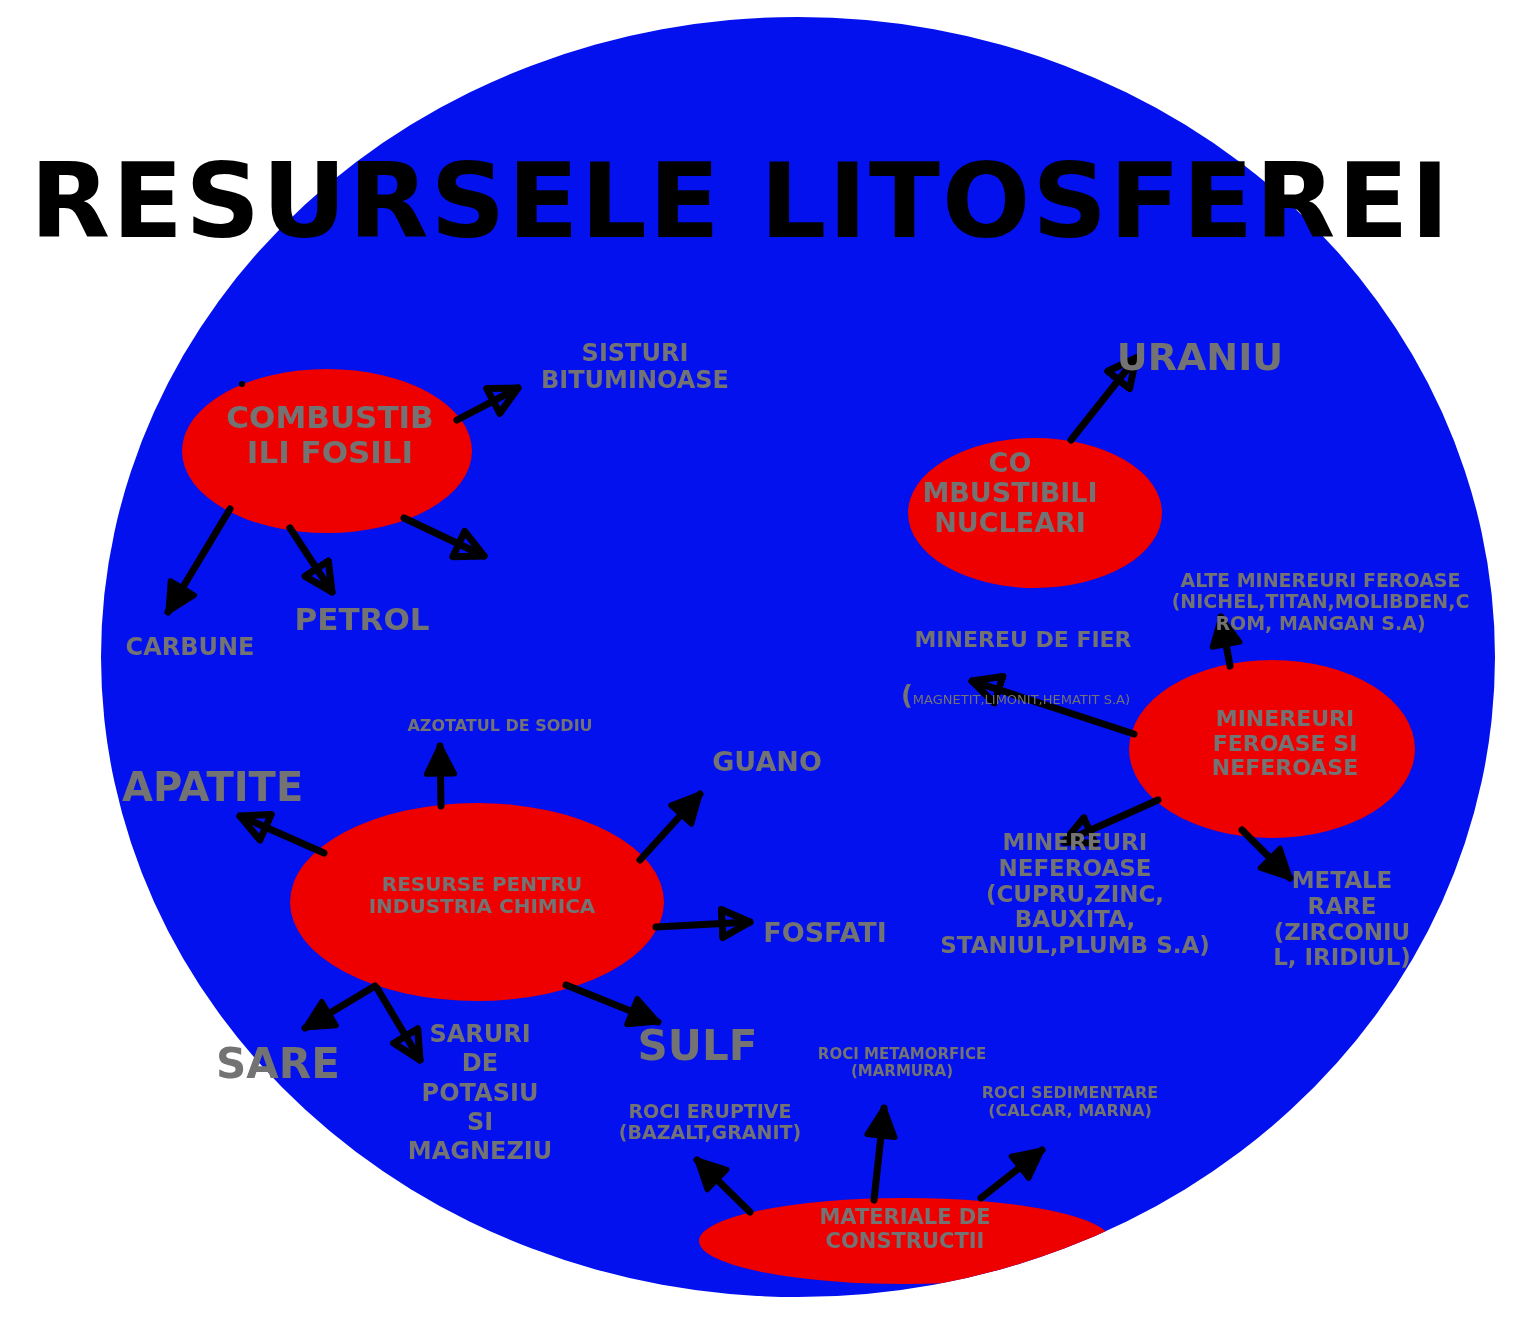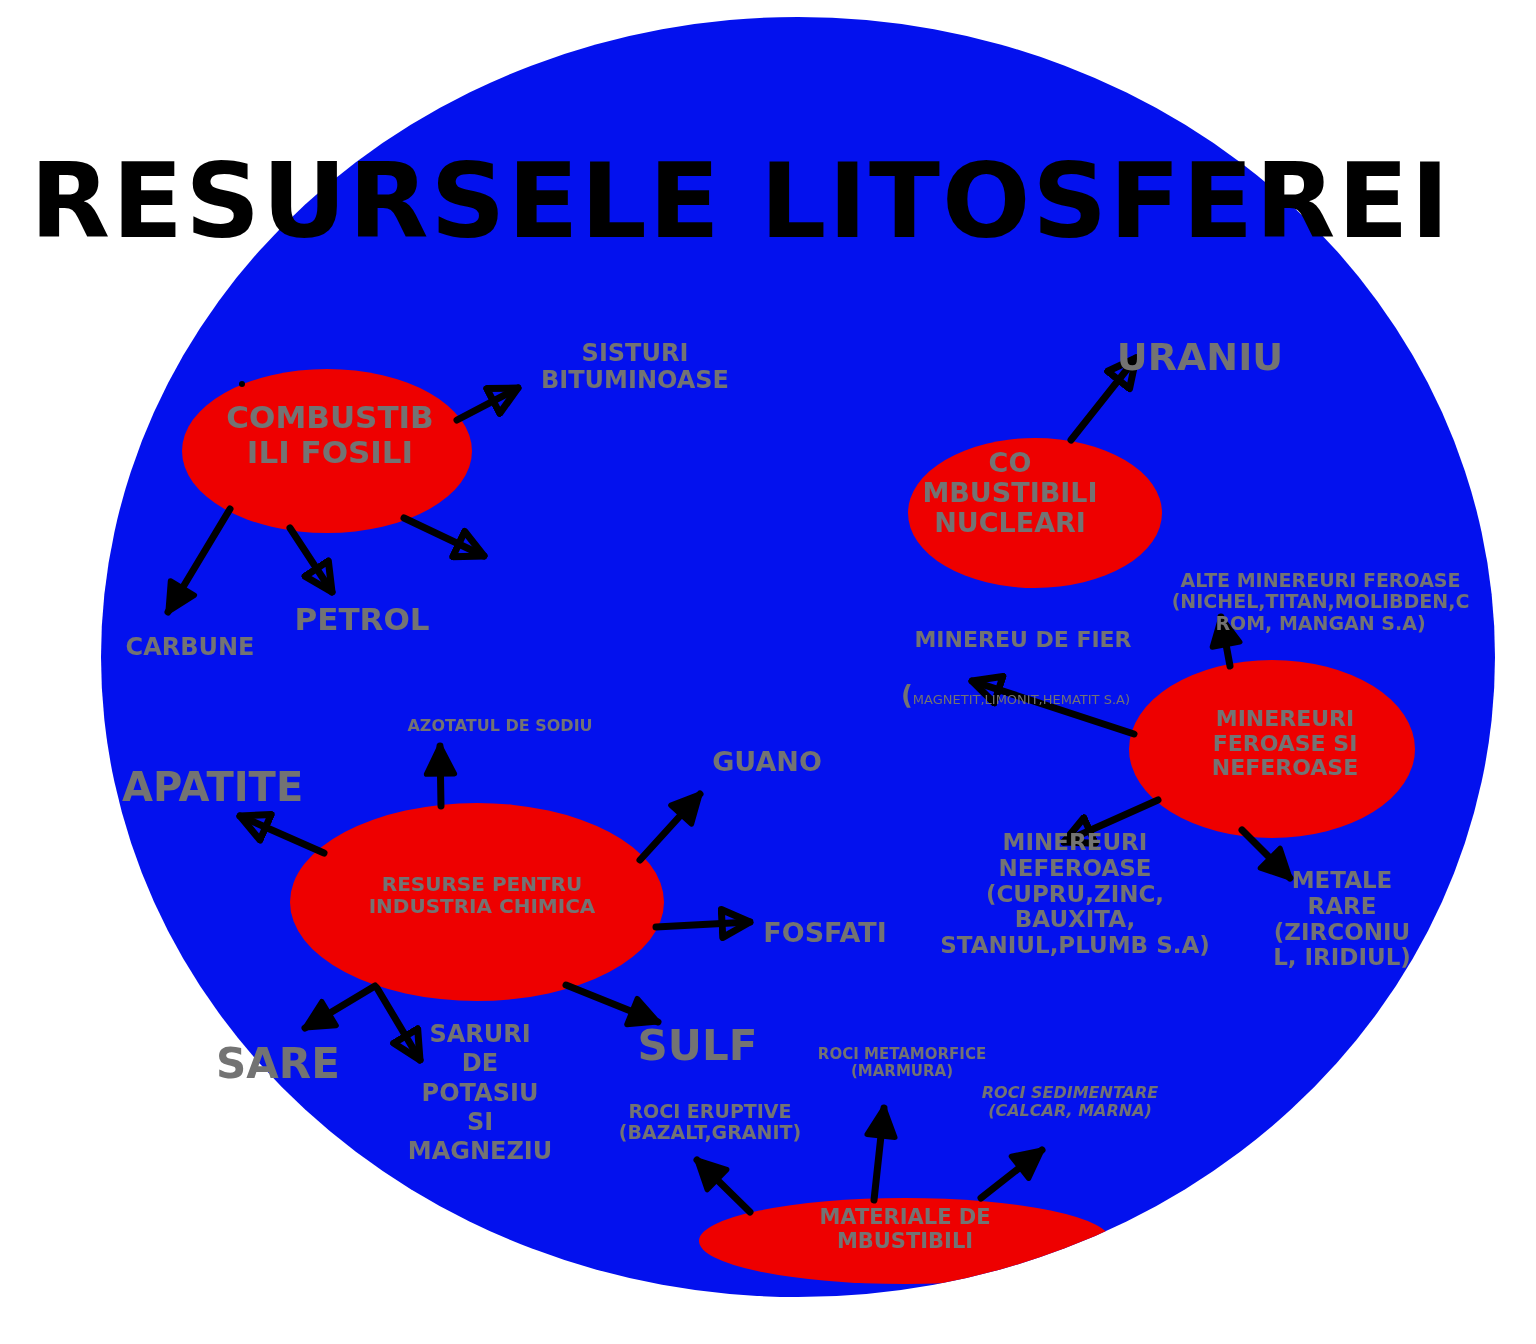--- a/index.html
+++ b/index.html
@@ -113,21 +113,21 @@
   <div class="lbl" style="left:750px; top:910px; width:150px; font-size:27px;margin-top:8px;">FOSFATI</div>
   <div class="lbl" style="left:198px; top:1040px; width:160px; font-size:42px;">SARE</div>
   <div class="lbl" style="left:370px; top:1020px; width:220px; font-size:24px; line-height:1.22;">SARURI
 DE
 POTASIU
 SI
 MAGNEZIU</div>
   <div class="lbl" style="left:620px; top:1022px; width:155px; font-size:42px;">SULF</div>
 
   <div class="lbl" style="left:780px; top:1206px; width:250px; font-size:21px;">MATERIALE DE
-MBUSTIBILI</div>
+CONSTRUCTII</div>
   <div class="lbl" style="left:600px; top:1101px; width:220px; font-size:19px;">ROCI ERUPTIVE
 (BAZALT,GRANIT)</div>
   <div class="lbl" style="left:792px; top:1046px; width:220px; font-size:15px;">ROCI METAMORFICE
 (MARMURA)</div>
-  <div class="lbl" style="left:960px; top:1084px; width:220px; font-size:16px;font-style:italic;">ROCI SEDIMENTARE
+  <div class="lbl" style="left:960px; top:1084px; width:220px; font-size:16px;">ROCI SEDIMENTARE
 (CALCAR, MARNA)</div>
 
 </div>
 
 </body></html>

